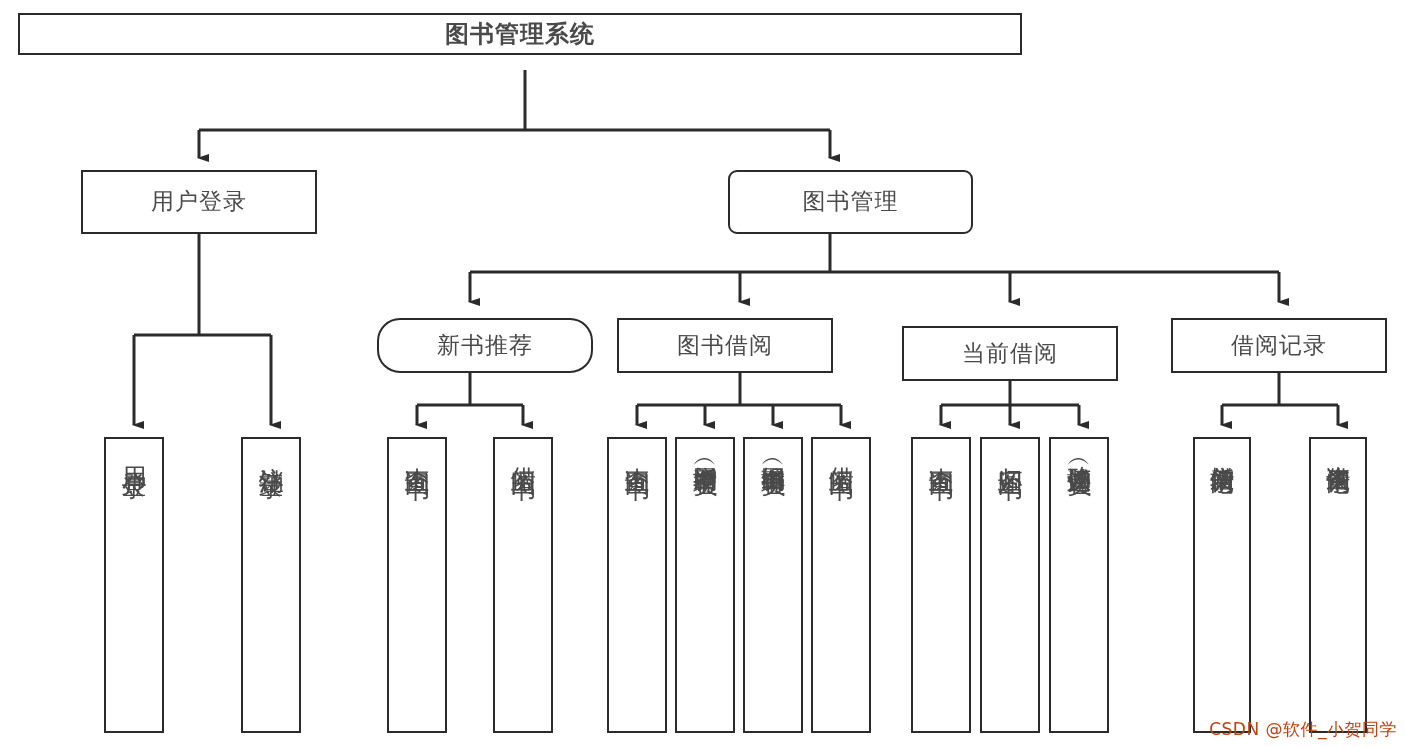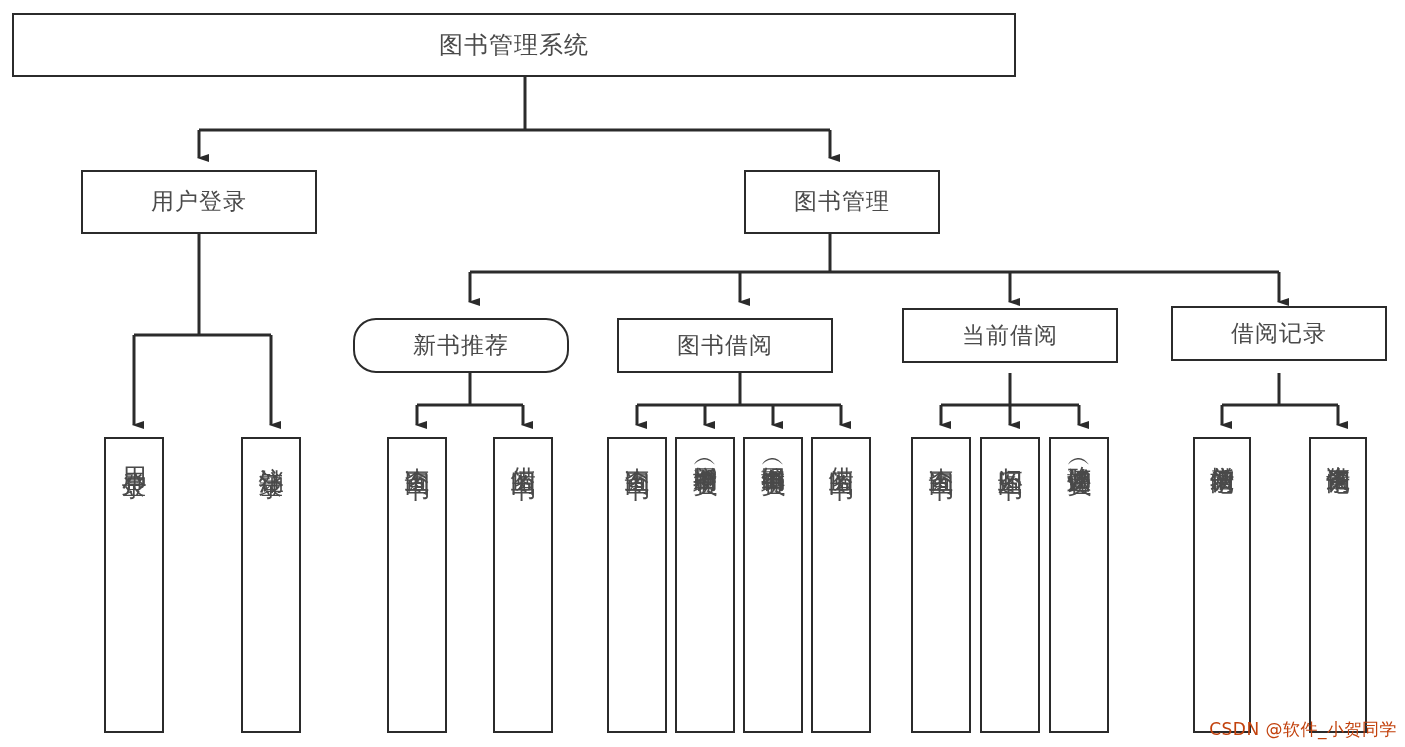--- a/index.html
+++ b/index.html
@@ -128,41 +128,41 @@
       <line x1="1010" y1="405" x2="1010" y2="425" marker-end="url(#arrow)"></line>
       <line x1="1079" y1="405" x2="1079" y2="425" marker-end="url(#arrow)"></line>
 
       <line x1="1279" y1="373" x2="1279" y2="405"></line>
       <line x1="1222" y1="405" x2="1338" y2="405"></line>
       <line x1="1222" y1="405" x2="1222" y2="425" marker-end="url(#arrow)"></line>
       <line x1="1338" y1="405" x2="1338" y2="425" marker-end="url(#arrow)"></line>
     </g>
   </svg>
 
-  <div class="node node-h root" style="left:12px; top:13px; width:1004px; height:64px;">
+  <div class="node node-h root" style="left:18px; top:13px; width:1004px; height:42px;font-weight:bold;">
     <span class="node-label">图书管理系统</span>
   </div>
 
   <div class="node node-h" style="left:81px; top:170px; width:236px; height:64px;">
     <span class="node-label">用户登录</span>
   </div>
-  <div class="node node-h" style="left:744px; top:170px; width:196px; height:64px;">
+  <div class="node node-h" style="left:728px; top:170px; width:245px; height:64px;border-radius:9px;">
     <span class="node-label">图书管理</span>
   </div>
 
-  <div class="node node-h" style="left:353px; top:318px; width:216px; height:55px;border-radius:23px;">
+  <div class="node node-h" style="left:377px; top:318px; width:216px; height:55px;border-radius:23px;">
     <span class="node-label">新书推荐</span>
   </div>
   <div class="node node-h" style="left:617px; top:318px; width:216px; height:55px;">
     <span class="node-label">图书借阅</span>
   </div>
-  <div class="node node-h" style="left:902px; top:308px; width:216px; height:55px;justify-content:center;">
+  <div class="node node-h" style="left:902px; top:326px; width:216px; height:55px;justify-content:center;">
     <span class="node-label">当前借阅</span>
   </div>
-  <div class="node node-h" style="left:1171px; top:306px; width:216px; height:55px;">
+  <div class="node node-h" style="left:1171px; top:318px; width:216px; height:55px;">
     <span class="node-label">借阅记录</span>
   </div>
 
   <div class="node node-v" style="left:104px; top:437px; width:60px; height:296px;">
     <span class="node-label">用户登录</span>
   </div>
   <div class="node node-v" style="left:241px; top:437px; width:60px; height:296px;">
     <span class="node-label">注销登录</span>
   </div>
 

